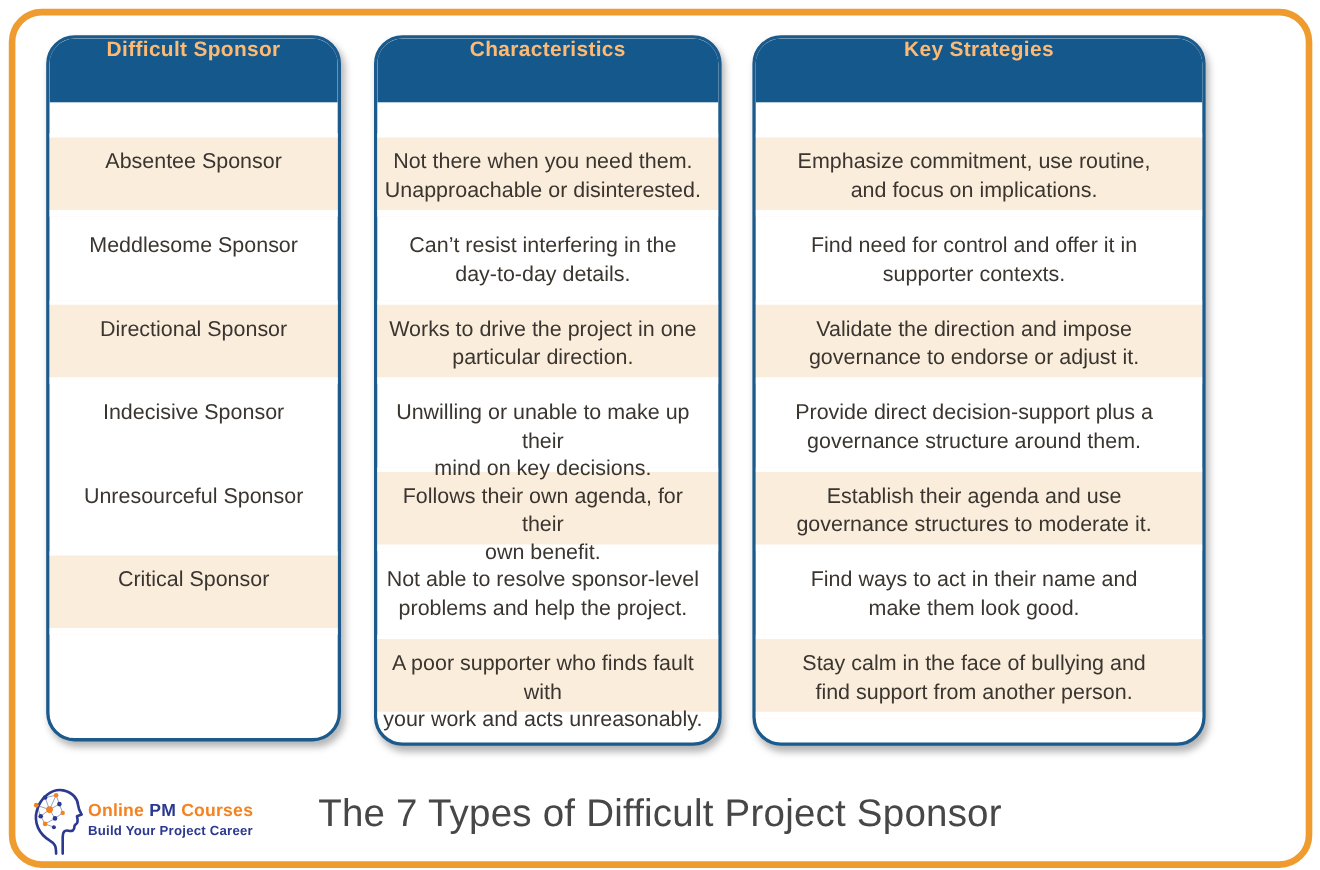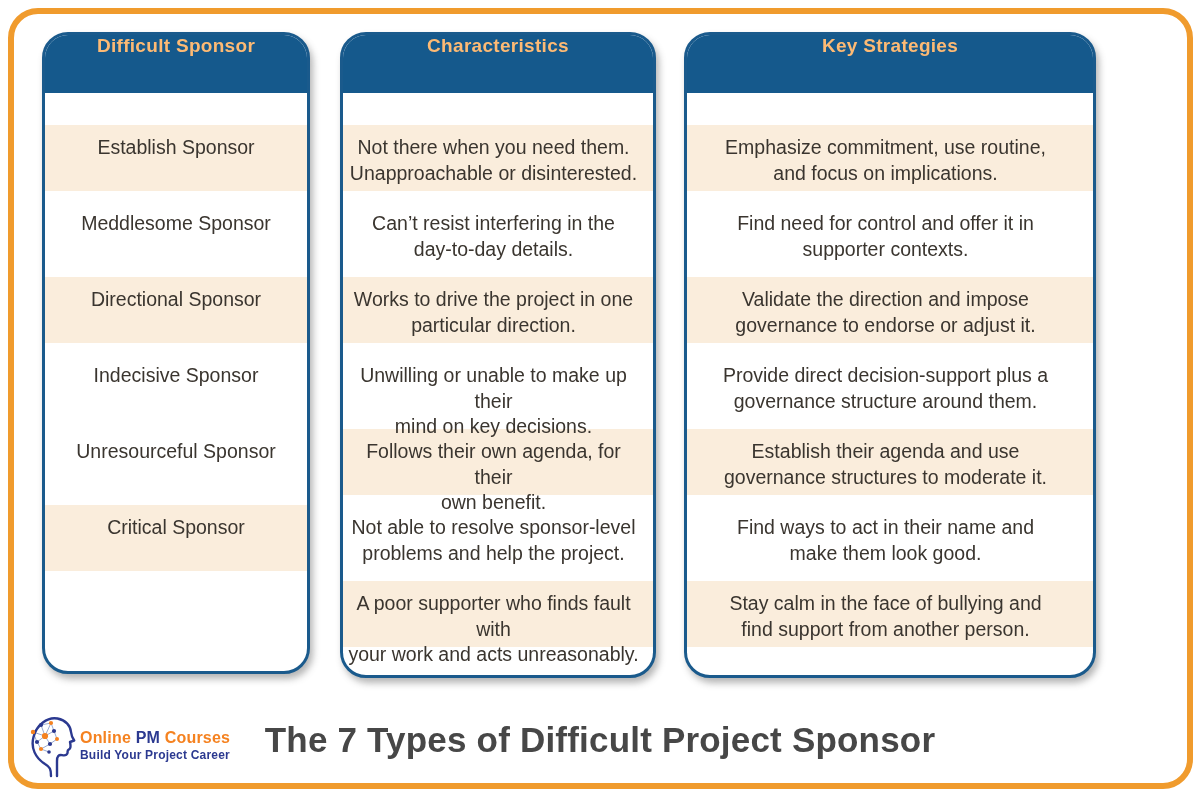--- a/index.html
+++ b/index.html
@@ -84,40 +84,40 @@
   .brand .orange{color:var(--brand-orange);}
   .brand .navy{color:var(--brand-navy);}
   .tagline{
     font-size:12px;font-weight:bold;
     color:var(--brand-navy);
     margin-top:1px;letter-spacing:.2px;
   }
   .main-title{
     position:absolute;left:0;right:0;top:20px;
     text-align:center;
-    font-size:35px;font-weight:bold;
+    font-size:35px;font-weight:normal;
     color:var(--title-gray);
     letter-spacing:.2px;
   }
 </style>
 </head>
 <body>
 
 <div class="canvas">
   <div class="frame"></div>
 
   <div class="cards">
 
     <section class="card card-sponsor">
       <header class="card-header">
         <span>Difficult Sponsor</span>
       </header>
       <div class="card-body">
         <div class="cell peach">
-            <span class="cell-text">Establish Sponsor</span>
+            <span class="cell-text">Absentee Sponsor</span>
           </div>
         <div class="cell">
             <span class="cell-text">Meddlesome Sponsor</span>
           </div>
         <div class="cell peach">
             <span class="cell-text">Directional Sponsor</span>
           </div>
         <div class="cell">
             <span class="cell-text">Indecisive Sponsor</span>
           </div>

